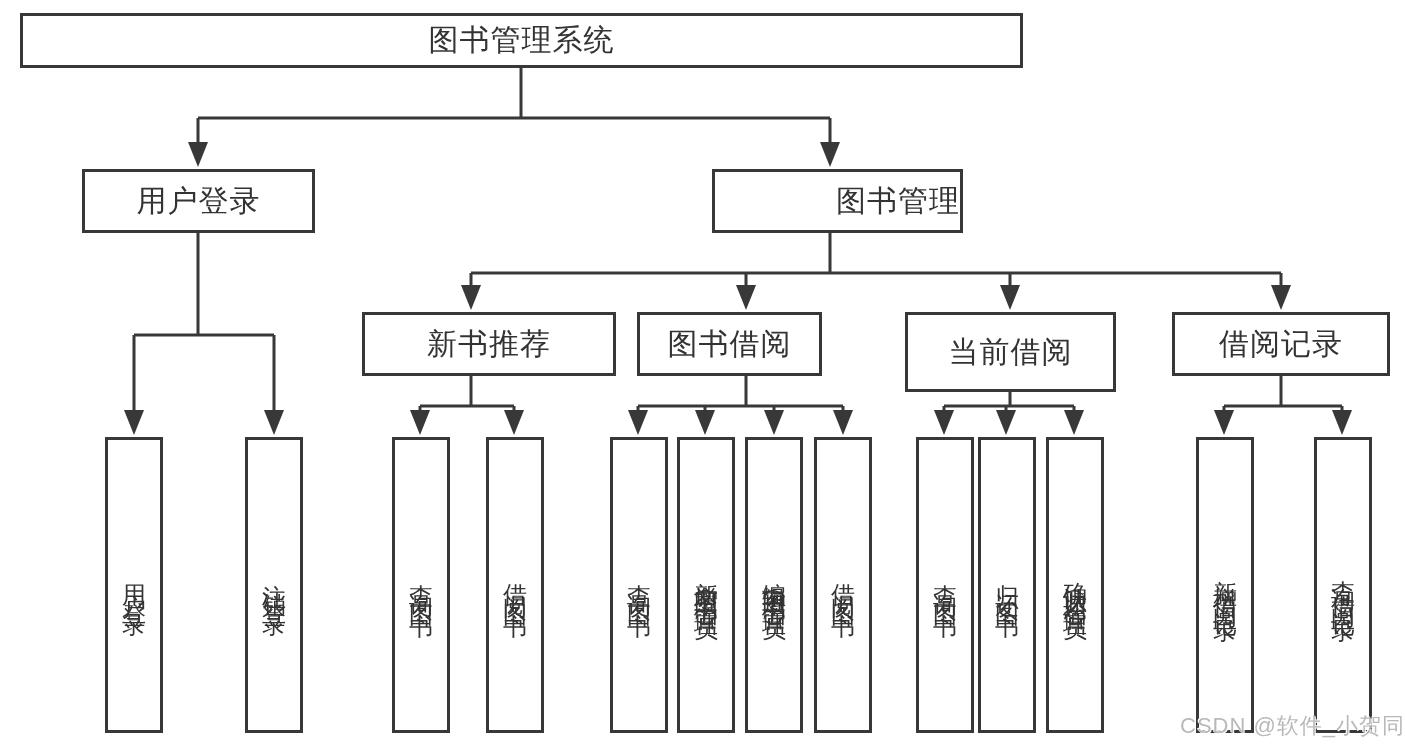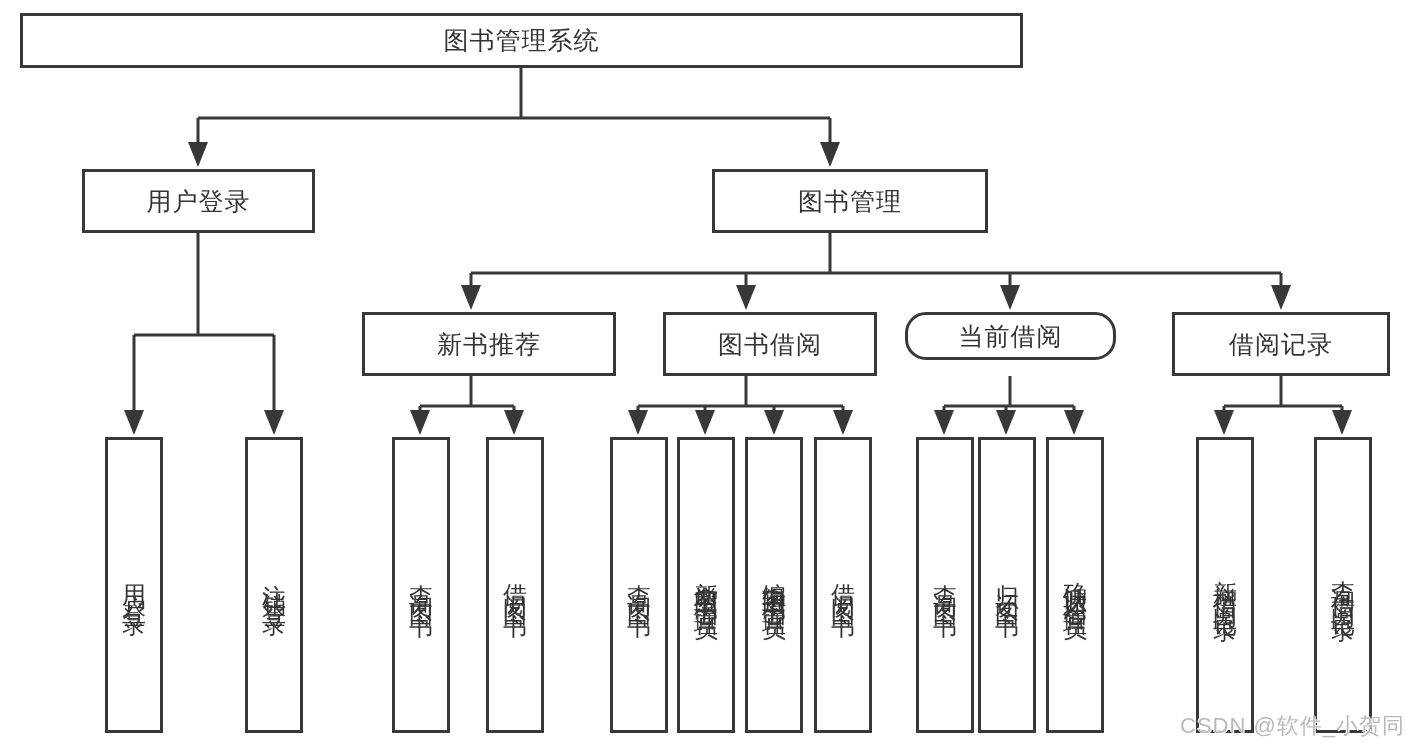--- a/index.html
+++ b/index.html
@@ -5,36 +5,36 @@
   html,body{margin:0;padding:0;background:#ffffff;}
   .canvas{
     position:relative;width:1405px;height:747px;background:#ffffff;
     font-family:"Liberation Sans","DejaVu Sans",sans-serif;overflow:hidden;
   }
   .connectors{position:absolute;left:0;top:0;width:1405px;height:747px;}
   .box{
     position:absolute;box-sizing:border-box;background:#ffffff;
     border:3px solid #383838;display:flex;align-items:center;justify-content:center;
   }
-  .hbox{font-size:25px;color:#333333;letter-spacing:1px;white-space:nowrap;}
+  .hbox{font-size:30px;color:#333333;letter-spacing:1px;white-space:nowrap;}
   .vbox .vtext{
     writing-mode:vertical-rl;text-orientation:mixed;
     font-size:24px;color:#333333;letter-spacing:10px;line-height:1;
   }
   .vbox.mid .vtext{letter-spacing:8px;}
   .vbox.long .vtext{letter-spacing:5px;}
   
   .b-root{left:20px;top:13px;width:1003px;height:55px;}
   
   .b-user{left:82px;top:169px;width:233px;height:64px;}
-  .b-mgmt{left:712px;top:169px;width:276px;height:64px;}
+  .b-mgmt{left:712px;top:169px;width:251px;height:64px;justify-content:flex-end;}
   
   .b-l3a{left:362px;top:312px;width:254px;height:64px;}
-  .b-l3b{left:663px;top:312px;width:214px;height:64px;}
-  .b-l3c{left:905px;top:312px;width:211px;height:48px;border-radius:21px;}
+  .b-l3b{left:637px;top:312px;width:185px;height:64px;}
+  .b-l3c{left:905px;top:312px;width:211px;height:80px;}
   .b-l3d{left:1172px;top:312px;width:218px;height:64px;}
   
   .v{top:437px;height:296px;width:58px;}
   .v1{left:105px;}  .v2{left:245px;}
   .v3{left:392px;}  .v4{left:486px;}
   .v5{left:610px;}  .v6{left:677px;}  .v7{left:745px;}  .v8{left:814px;}
   .v9{left:916px;}  .v10{left:978px;} .v11{left:1046px;}
   .v12{left:1196px;}.v13{left:1314px;}
   .watermark{
     position:absolute;left:1180px;top:711px;font-size:22px;color:#b9b9b9;

